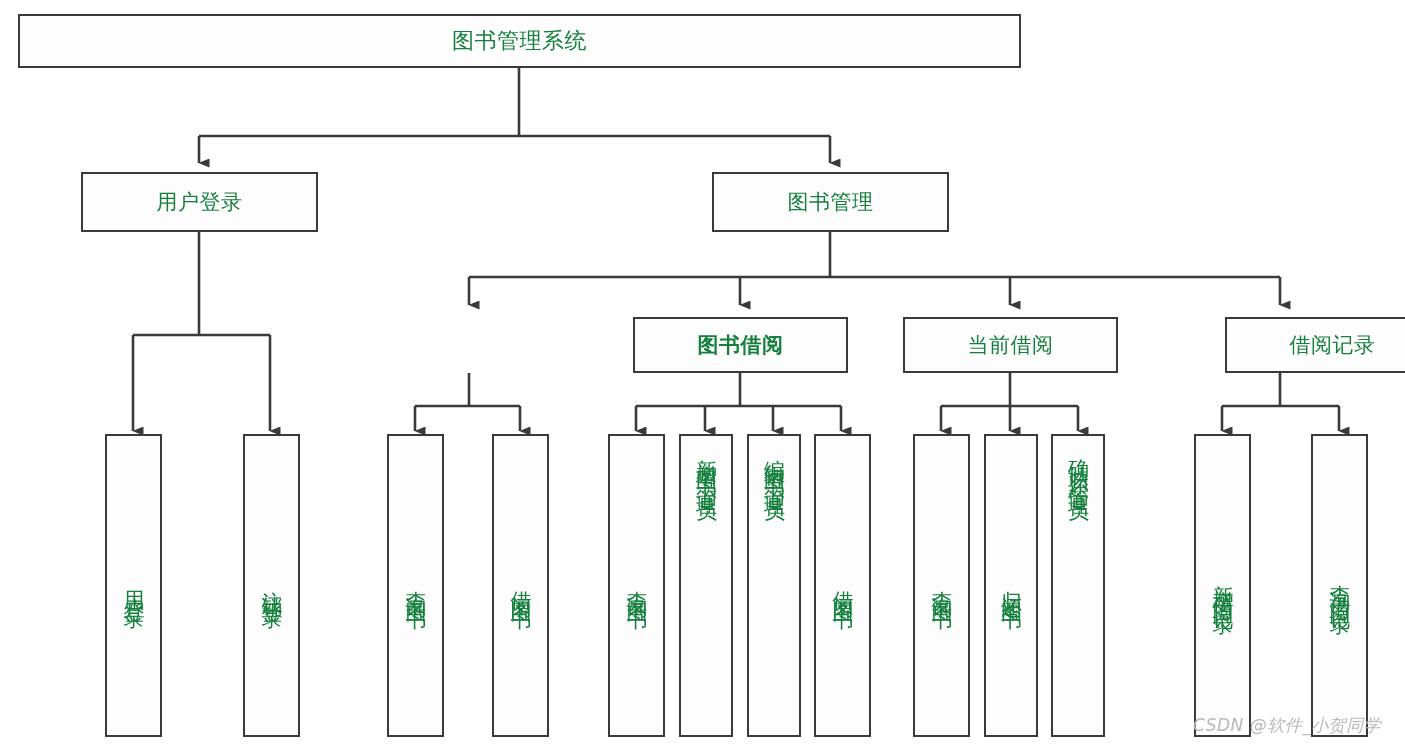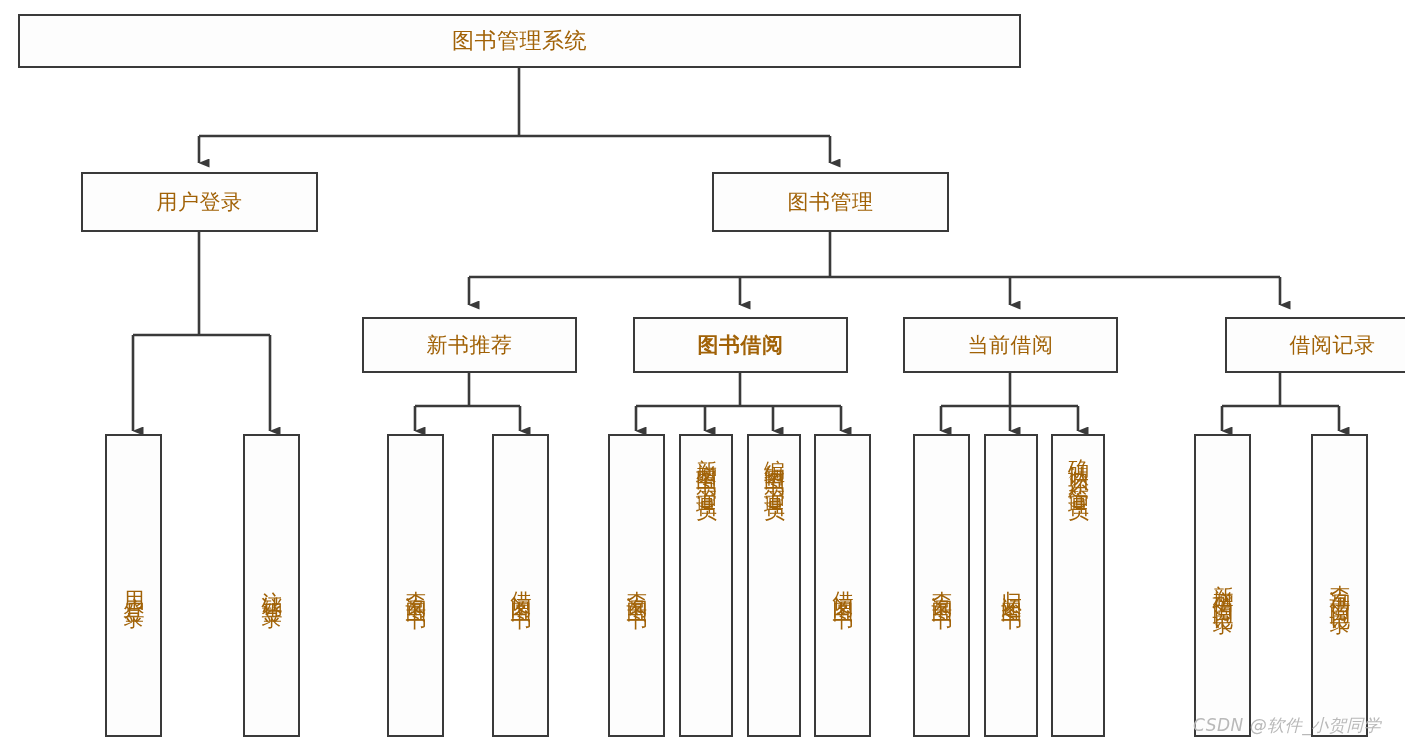--- a/index.html
+++ b/index.html
@@ -34,21 +34,21 @@
     display: flex;
     align-items: center;
     justify-content: center;
     color: #2b2b2b;
   }
   .node-label {
     display: block;
     text-align: center;
     line-height: 1.18;
     letter-spacing: 0.5px;
-    color: #a16207;
+    color: #15803d;
   }
   
   .node.horiz .node-label {
     font-size: 21px;
     white-space: nowrap;
   }
   .node.root .node-label {
     font-size: 22px;
   }
   
@@ -145,23 +145,20 @@
   </div>
 
   <div class="node horiz" style="left:81px; top:172px; width:237px; height:60px;">
     <span class="node-label">用户登录</span>
   </div>
 
   <div class="node horiz" style="left:712px; top:172px; width:237px; height:60px;">
     <span class="node-label">图书管理</span>
   </div>
 
-  <div class="node horiz" style="left:362px; top:317px; width:215px; height:56px;">
-    <span class="node-label">新书推荐</span>
-  </div>
 
   <div class="node horiz" style="left:633px; top:317px; width:215px; height:56px;font-weight:bold;">
     <span class="node-label">图书借阅</span>
   </div>
 
   <div class="node horiz" style="left:903px; top:317px; width:215px; height:56px;justify-content:center;">
     <span class="node-label">当前借阅</span>
   </div>
 
   <div class="node horiz" style="left:1225px; top:317px; width:215px; height:56px;">

